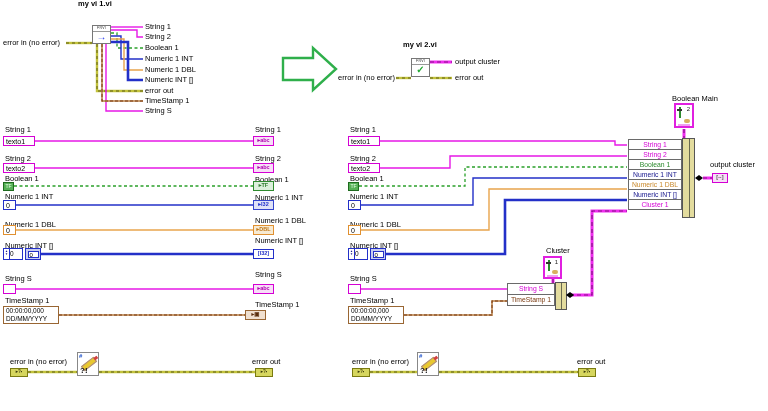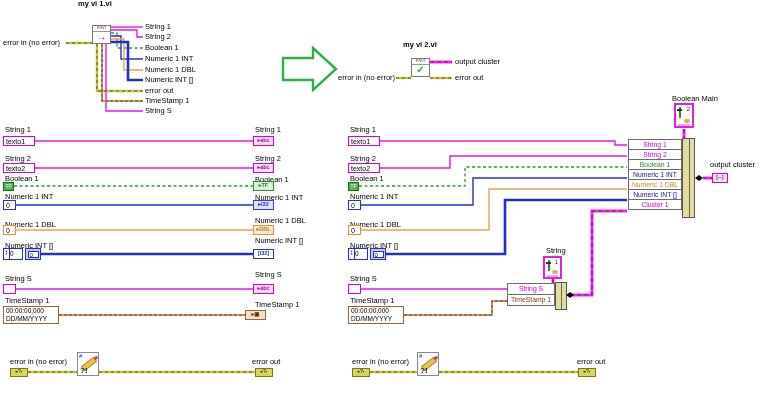--- a/index.html
+++ b/index.html
@@ -268,21 +268,21 @@
     <div class="bn-cell c-pink">Cluster 1</div>
   </div>
   <div class="strip" style="left:682px;top:138px;width:13px;height:80px;"></div>
   <div class="dbl-arrow" style="left:695px;top:175px;">
     <div class="tri-l"></div>
       <div class="tri-r"></div>
   </div>
   <div class="lbl" style="left:710px;top:161px;">output cluster</div>
   <div class="box ind i-str" style="left:712px;top:173px;width:16px;color:#555;">[··]</div>
 
-  <div class="lbl" style="left:546px;top:247px;">String</div>
+  <div class="lbl" style="left:546px;top:247px;">Cluster</div>
   <div class="box cc" style="left:543px;top:256px;width:19px;height:23px;">
     <div class="cc-slider"></div>
     <div class="cc-thumb"></div>
     <div class="cc-num">1</div>
     <div class="cc-hand"></div>
     <div class="cc-foot"></div>
   </div>
   <div style="position:absolute;left:507px;top:284px;width:48px;">
     <div class="bn-cell c-pink" style="height:12px;line-height:10px;">String S</div>
     <div class="bn-cell" style="height:12px;line-height:10px;color:#7a3b12;">TimeStamp 1</div>

